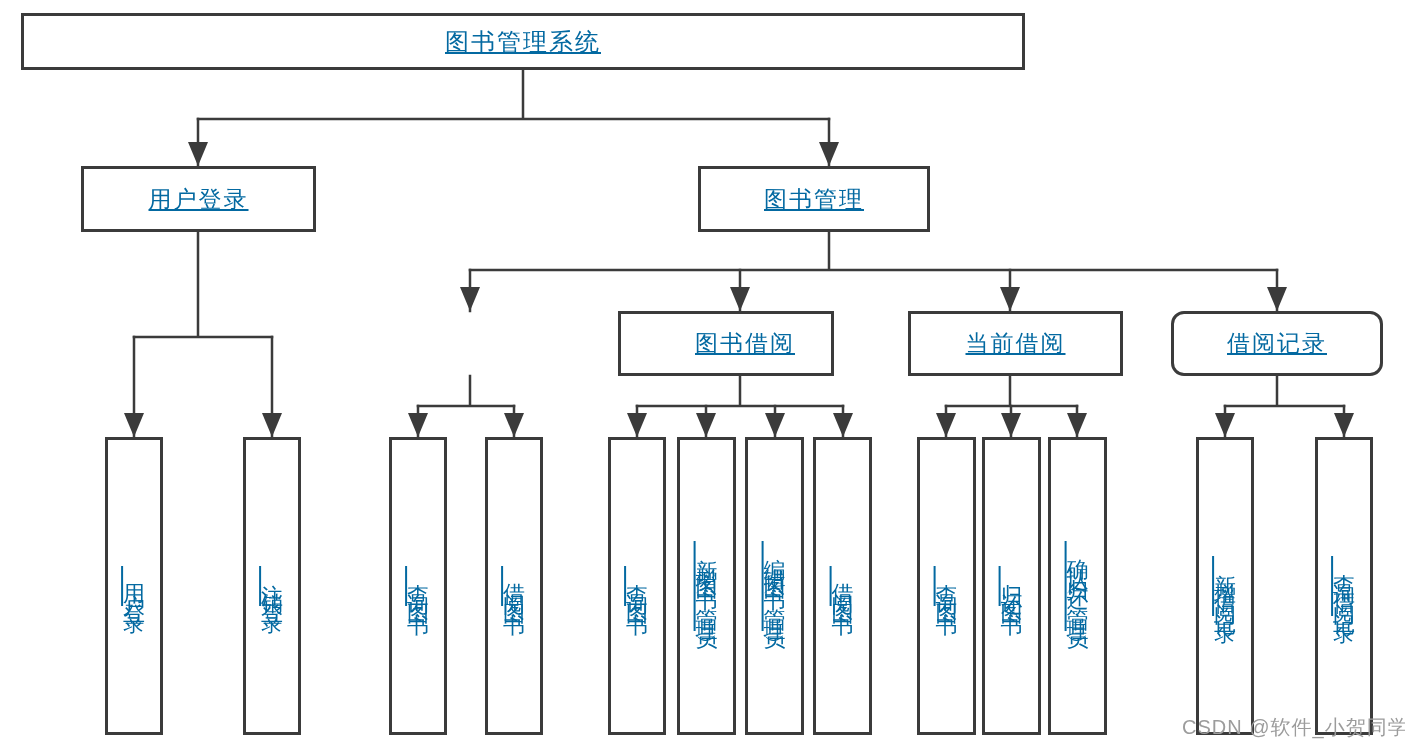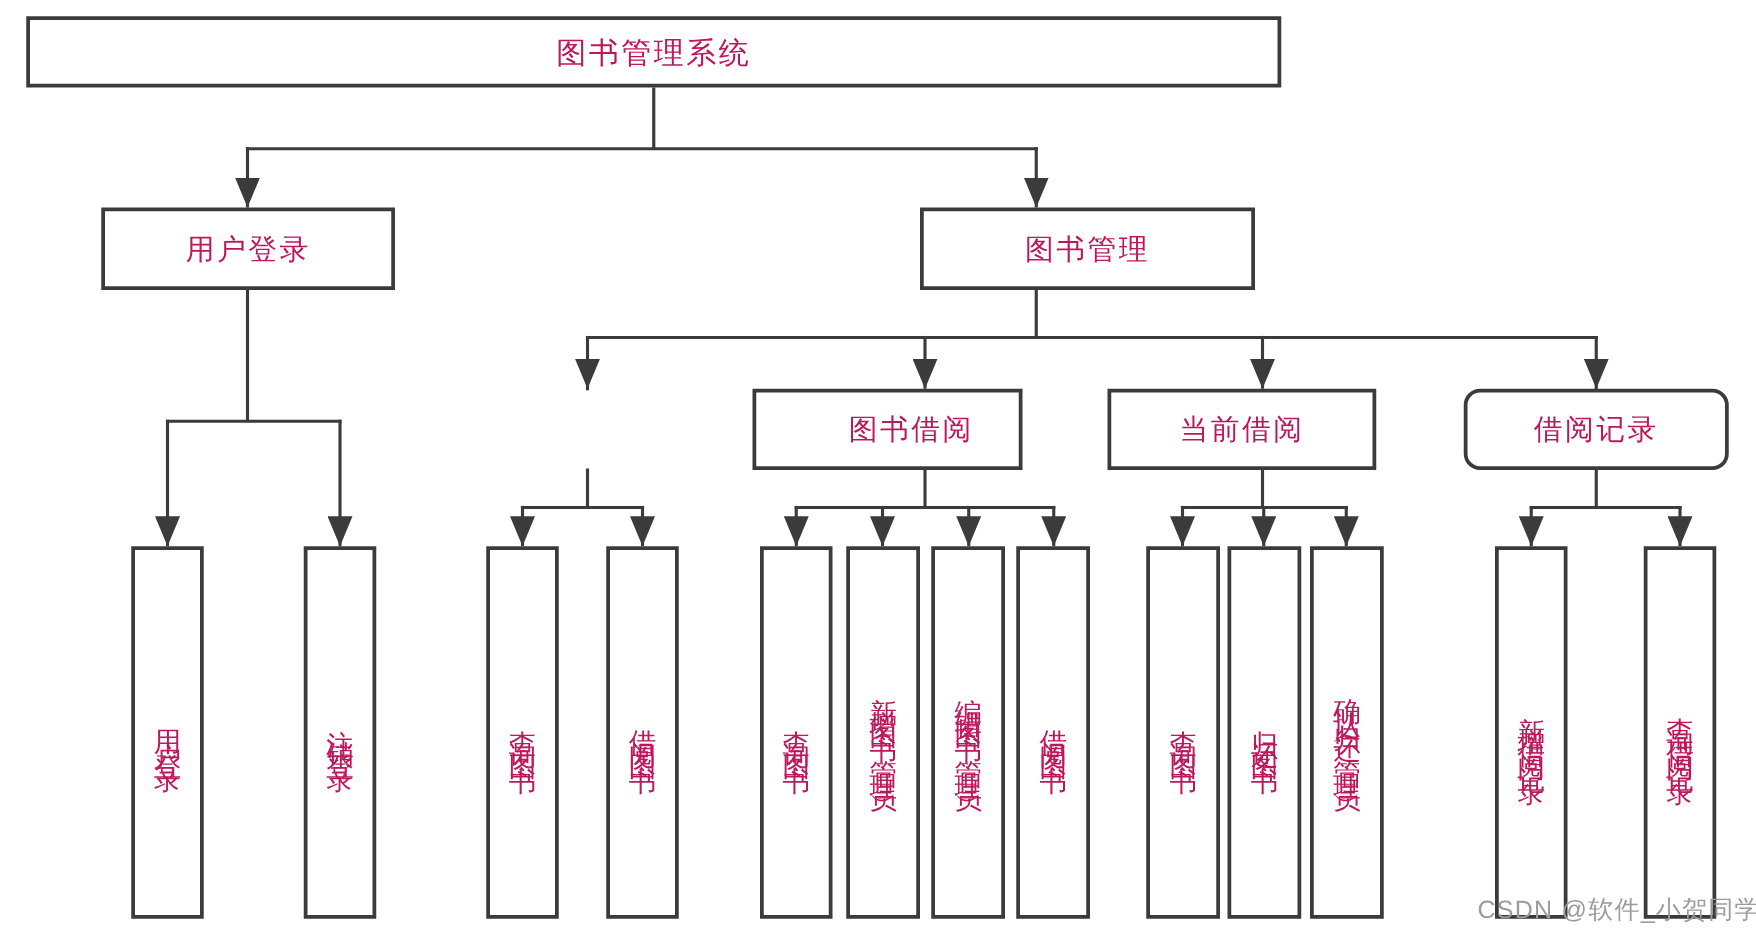--- a/index.html
+++ b/index.html
@@ -10,22 +10,23 @@
     background:#ffffff;
     font-family:"Liberation Sans","DejaVu Sans",sans-serif;
     overflow:hidden;
   }
   svg.connectors { position:absolute; left:0; top:0; z-index:1; }
   .box {
     position:absolute;
     border:3px solid #3b3b3b;
     background:#ffffff;
     display:flex; align-items:center; justify-content:center;
-    color:#be185d;
+    color:#0369a1;
     z-index:2;
+    text-decoration:underline;
   }
   .hbox { font-size:23px; letter-spacing:2px; }
   .lvl1 { left:21px; top:13px; width:1004px; height:57px; font-size:24px; }
   .lvl2 { top:166px; height:66px; }
   .lvl3 { top:311px; height:65px; }
   .vbox { top:437px; height:298px; width:58px; }
   .vbox .vtext {
     writing-mode:vertical-rl;
     text-orientation:mixed;
     font-size:22px;
@@ -101,24 +102,24 @@
         <path d="M1277 376 V406 M1225 406 H1344"></path>
         <line x1="1225" y1="406" x2="1225" y2="437" marker-end="url(#arrow)"></line>
         <line x1="1344" y1="406" x2="1344" y2="437" marker-end="url(#arrow)"></line>
       </g>
     </g>
   </svg>
 
   <div class="box hbox lvl1">图书管理系统</div>
 
   <div class="box hbox lvl2" style="left:81px; width:235px;">用户登录</div>
-  <div class="box hbox lvl2" style="left:736px; width:268px;">图书管理</div>
+  <div class="box hbox lvl2" style="left:698px; width:232px;">图书管理</div>
 
-  <div class="box hbox lvl3" style="left:602px; width:216px;padding-left:38px;">图书借阅</div>
-  <div class="box hbox lvl3" style="left:886px; width:215px;">当前借阅</div>
+  <div class="box hbox lvl3" style="left:618px; width:216px;padding-left:38px;">图书借阅</div>
+  <div class="box hbox lvl3" style="left:908px; width:215px;">当前借阅</div>
   <div class="box hbox lvl3" style="left:1171px; width:212px;border-radius:13px;">借阅记录</div>
 
   <div class="box vbox" style="left:105px;">
     <span class="vtext">用户登录</span>
   </div>
   <div class="box vbox" style="left:243px;">
     <span class="vtext">注销登录</span>
   </div>
 
   <div class="box vbox" style="left:389px;">

